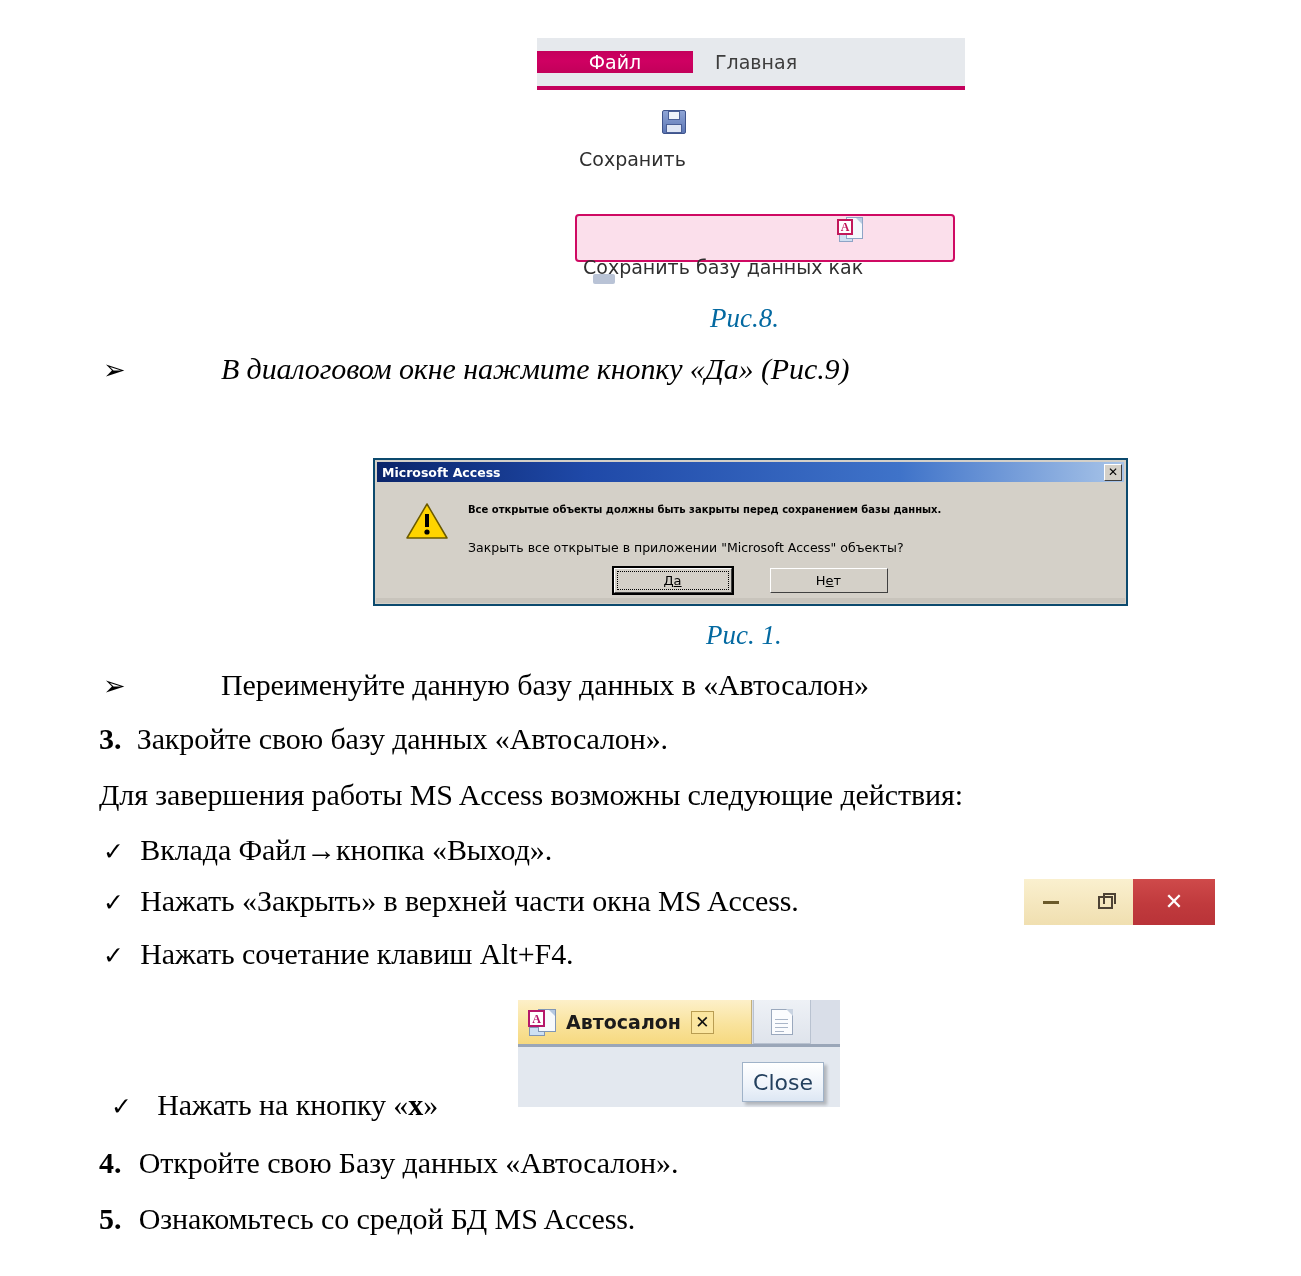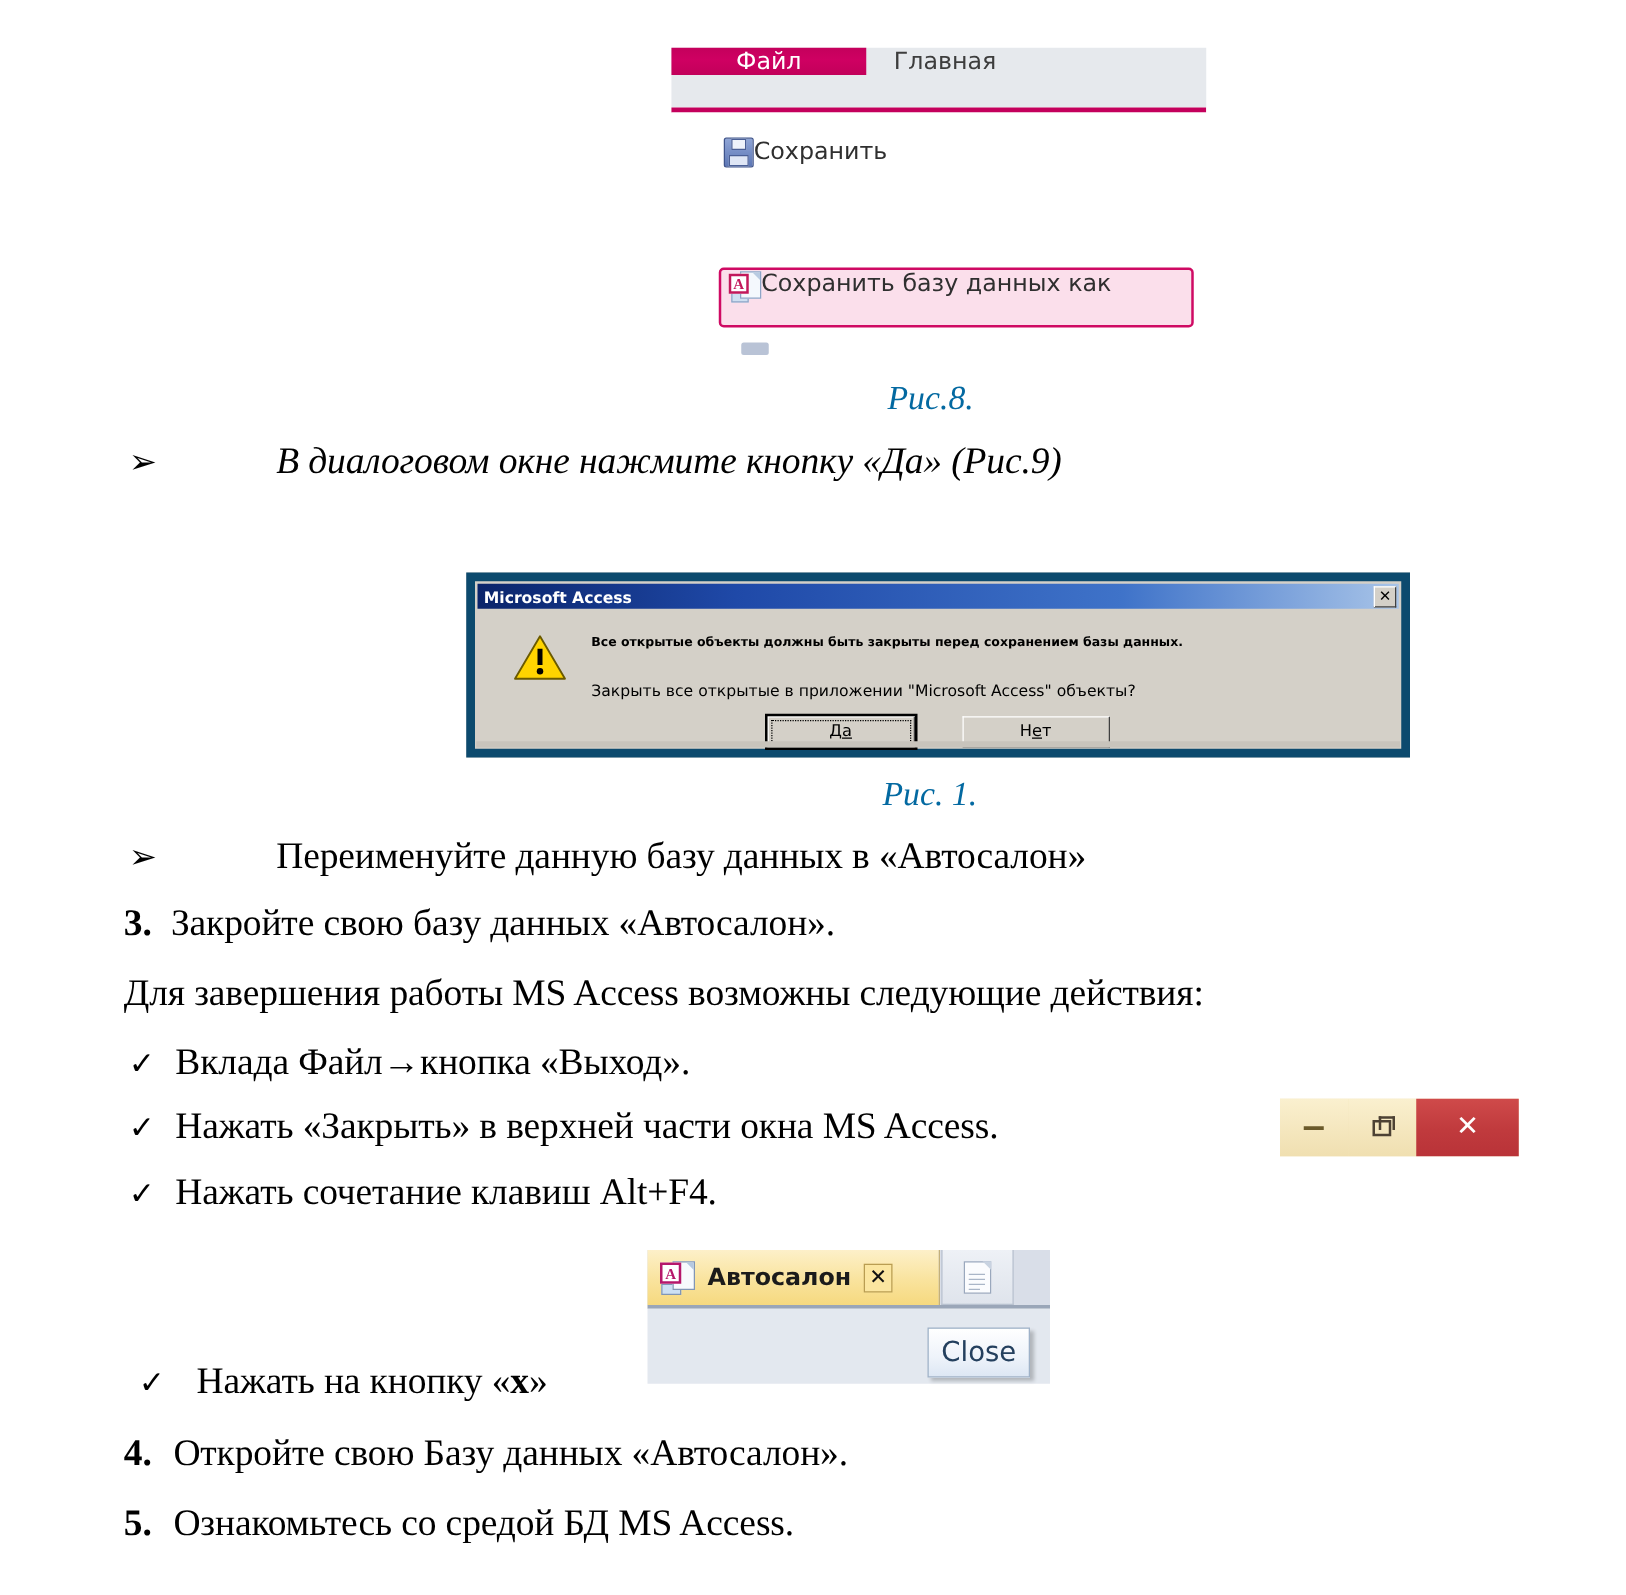--- a/index.html
+++ b/index.html
@@ -20,21 +20,21 @@
   
   #fig8 {
     left: 537px; top: 38px; width: 428px; height: 256px;
     background: #ffffff;
     overflow: hidden;
   }
   #fig8 .tabstrip {
     position: absolute; left: 0; top: 0; width: 516px; height: 48px;
     background: #e6e9ed;
     display: flex;
-    align-items: flex-start;
+    align-items: center;
   }
   #fig8 .tab {
     display: flex; align-items: center; justify-content: center;
     font-family: "DejaVu Sans", sans-serif;
     font-size: 19px;
     color: #3d3d3d;
     padding: 0 22px;
     white-space: nowrap;
   }
   #fig8 .tab.file {
@@ -45,25 +45,26 @@
   #fig8 .underline {
     position: absolute; left: 0; top: 48px; width: 428px; height: 4px;
     background: #c4005c;
   }
   #fig8 .menubody {
     position: absolute; left: 0; top: 52px; width: 428px; height: 204px;
     background: #ffffff;
   }
   #fig8 .mitem {
     position: absolute; left: 42px; height: 40px;
-    display: flex; align-items: flex-start; 
+    display: flex; align-items: flex-end; gap: 14px;
     font-family: "DejaVu Sans", sans-serif;
     font-size: 19px;
     color: #2f2f2f;
     white-space: nowrap;
+    flex-direction: column;
   }
   #fig8 .mitem.m1 { top: 20px; }
   #fig8 .mitem.m2 { top: 76px; }
   #fig8 .hl-box {
     position: absolute;
     left: 38px; top: 124px; width: 380px; height: 48px;
     border: 2px solid #cf0a63;
     border-radius: 4px;
     background: #fbdfeb;
     box-sizing: border-box;
@@ -169,21 +170,21 @@
     font-size: 25px;
   }
   .tline .num { font-weight: bold; }
   .tline .it { }
   .tline .bd { font-weight: bold; }
 
   
   #dlg {
     left: 373px; top: 458px; width: 755px; height: 148px;
     background: #d4d0c8;
-    border: 7px solid #0c4a6e;
+    border: 2px solid #0c4a6e;
     box-sizing: border-box;
     font-family: "DejaVu Sans", sans-serif;
   }
   #dlg .titlebar {
     position: absolute; left: 2px; top: 2px; right: 2px; height: 20px;
     background: linear-gradient(to right, #0a246a 0%, #1f49a8 28%, #3f73c9 70%, #a8c4e8 100%);
     display: flex; align-items: center;
     padding: 0 2px 0 5px;
   }
   #dlg .titletext {

